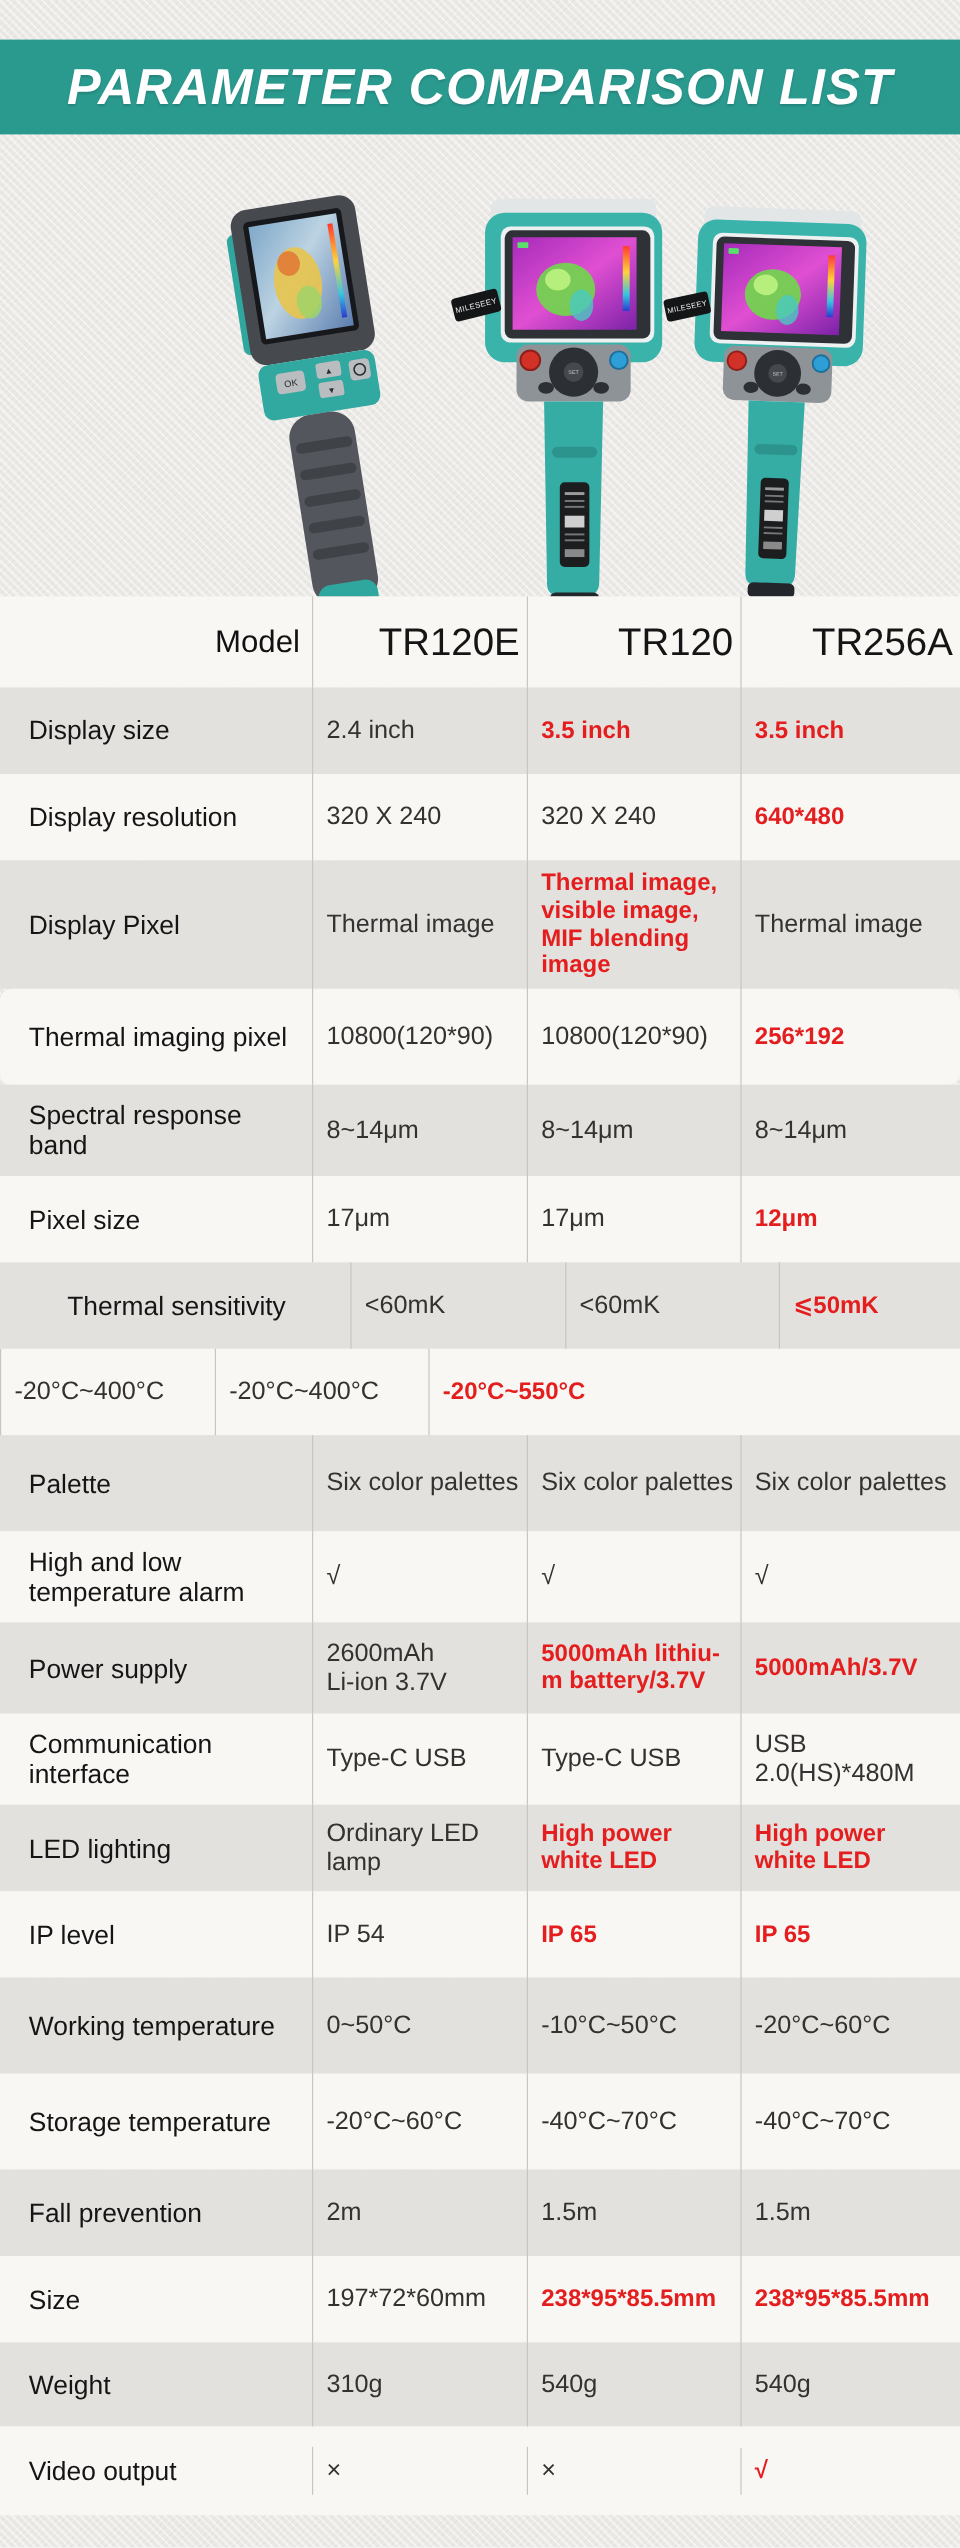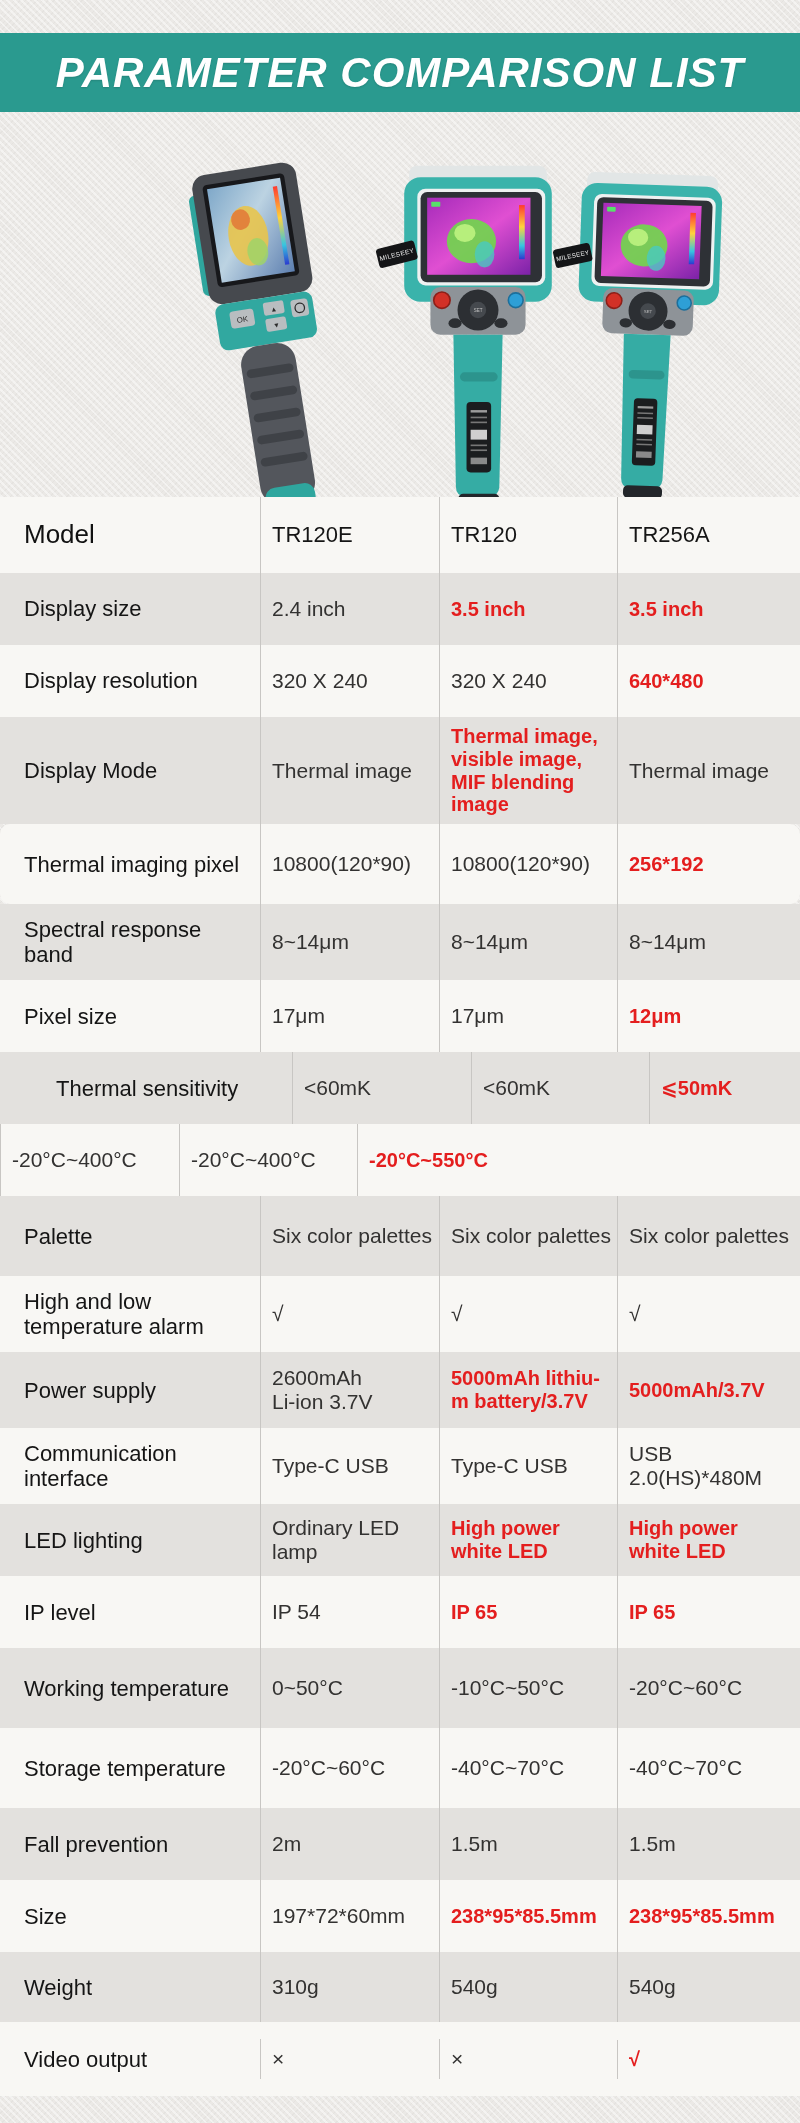--- a/index.html
+++ b/index.html
@@ -28,23 +28,23 @@
   .cell{
     box-sizing:border-box;display:flex;flex-direction:column;justify-content:center;
     line-height:1.14;white-space:pre-line;
   }
   .cell.label{width:260px;padding:8px 10px 8px 24px;font-size:22px;color:#151515;}
   .cell.val{border-left:1px solid #c8c6c3;padding:8px 6px 8px 11px;font-size:21px;color:#333231;}
   .cell.v1{width:179px;}
   .cell.v2{width:178px;}
   .cell.v3{width:183px;}
   .cell.red{color:#e41e1e;font-weight:bold;font-size:20px;}
-  .row.header{min-height:76px;background:#f8f7f4;}
+  .row.header{min-height:76px;background:#f8f7f4;text-align:right;}
   .row.header .label{font-size:26px;color:#111;}
-  .row.header .val{font-size:22px;color:#151515;}
+  .row.header .val{font-size:32px;color:#151515;}
 </style>
 </head>
 <body>
 
 <div class="page">
 
   <div class="banner">
     <div class="title">PARAMETER COMPARISON LIST</div>
   </div>
 
@@ -158,21 +158,21 @@
           <div class="cell val v2 red">3.5 inch</div>
           <div class="cell val v3 red">3.5 inch</div>
         </div>
         <div class="row white" style="min-height: 72px;">
           <div class="cell label">Display resolution</div>
           <div class="cell val v1">320 X 240</div>
           <div class="cell val v2">320 X 240</div>
           <div class="cell val v3 red">640*480</div>
         </div>
         <div class="row gray" style="min-height: 104px;">
-          <div class="cell label">Display Mode</div>
+          <div class="cell label">Display Pixel</div>
           <div class="cell val v1">Thermal image</div>
           <div class="cell val v2 red">Thermal image, visible image, MIF blending image</div>
           <div class="cell val v3">Thermal image</div>
         </div>
         <div class="row white" style="min-height: 80px; border-radius: 10px;">
           <div class="cell label">Thermal imaging pixel</div>
           <div class="cell val v1">10800(120*90)</div>
           <div class="cell val v2">10800(120*90)</div>
           <div class="cell val v3 red">256*192</div>
         </div>

